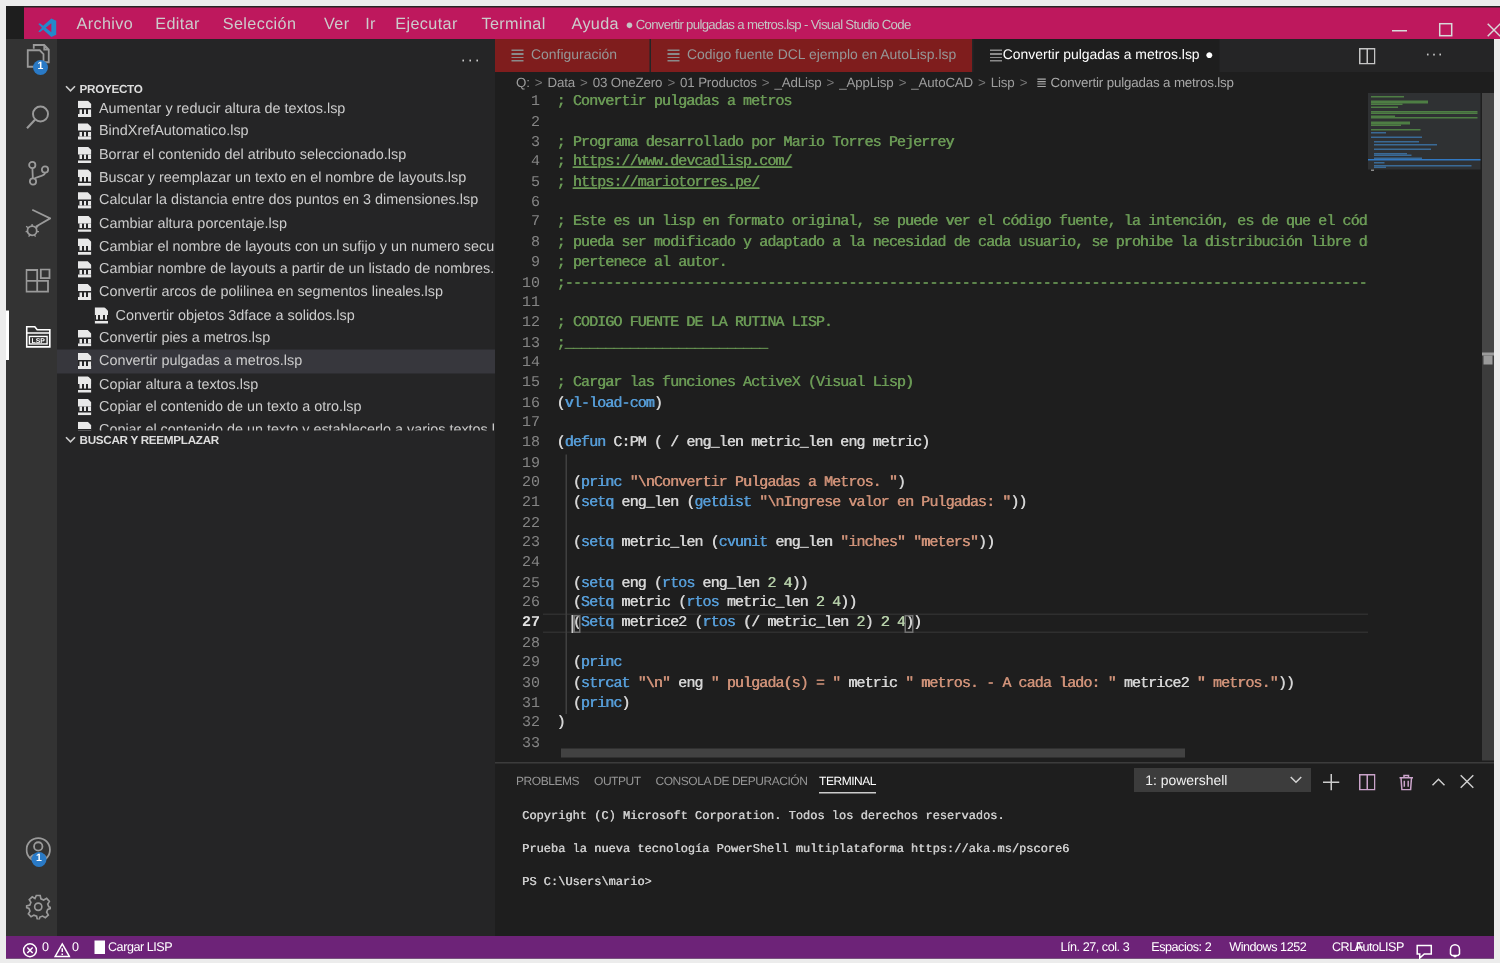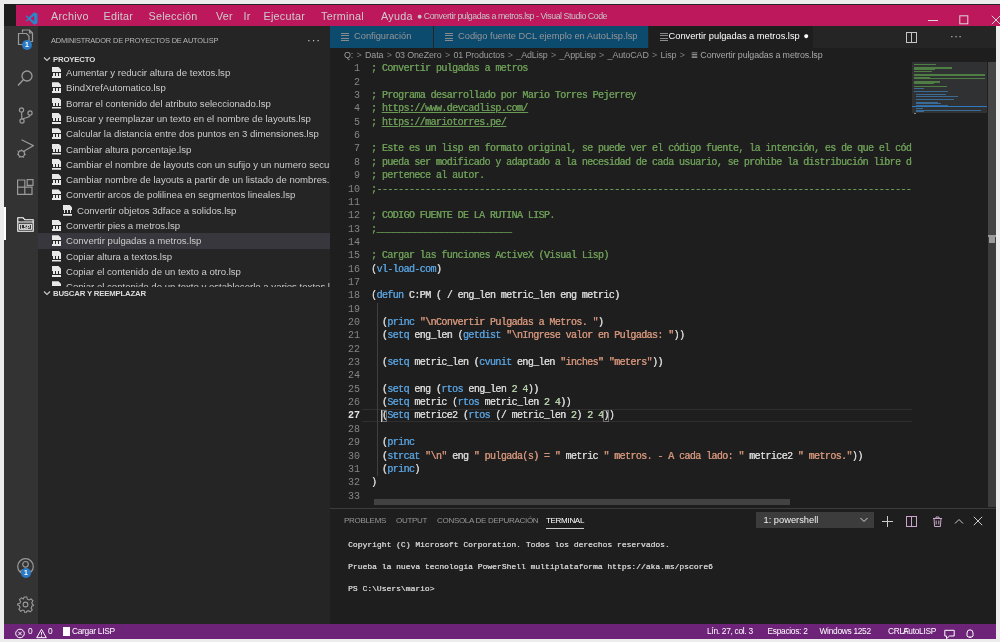--- a/index.html
+++ b/index.html
@@ -24,21 +24,21 @@
   .chev { position:absolute; left:3px; width:8px; height:8px; }
   .frow { position:absolute; left:0; width:292px; height:15.3px; line-height:15.3px; color:#cccccc; font-size:9.6px; white-space:nowrap; overflow:hidden; }
   .frow .nm { position:absolute; left:28px; top:0; }
   .fic { position:absolute; left:14px; top:2px; width:9px; height:11px; }
   .fic .pg { position:absolute; left:0; top:0; width:9px; height:11px; background:#e8e8e8; clip-path:polygon(0 0, 6.5px 0, 9px 2.5px, 9px 11px, 0 11px); }
   .fic .bd { position:absolute; left:0; top:5px; width:9px; height:4px; background:#252526; }
   .fic .tx { position:absolute; left:0.5px; top:5.5px; width:8px; height:3px; background:repeating-linear-gradient(90deg,#e8e8e8 0 1.5px, transparent 1.5px 3px); }
 
   
   #tabbar { position:absolute; left:330px; top:26px; width:666px; height:21.5px; background:#252526; }
-  .tab { position:absolute; top:0; height:21.5px; background:#0c4a6e; color:#969696; font-size:9.3px; line-height:21.5px; white-space:nowrap; overflow:hidden; }
+  .tab { position:absolute; top:0; height:21.5px; background:#7f1d1d; color:#969696; font-size:9.3px; line-height:21.5px; white-space:nowrap; overflow:hidden; }
   .tab.active { background:#1e1e1e; color:#ffffff; }
   .tabnm { position:absolute; left:24px; }
   .tabic { position:absolute; left:11px; top:7px; width:8px; height:8px; background:repeating-linear-gradient(180deg,#8a8a8a 0 1px, transparent 1px 2.4px); }
   #breadcrumb { position:absolute; left:344px; top:47.5px; width:650px; height:14.5px; line-height:14.5px; color:#9d9d9d; font-size:8.9px; letter-spacing:-0.1px; white-space:nowrap; }
   .bsep { color:#7a7a7a; padding:0 1px; }
 
   
   #code { position:absolute; left:330px; top:62.4px; width:582px; height:445px; overflow:hidden; font-family:"Liberation Mono", monospace; font-size:10px; letter-spacing:-0.6px; text-shadow:0.35px 0 0 currentColor; }
   .cl { position:absolute; left:0; width:582px; height:13.35px; line-height:13.35px; white-space:pre; }
   .ln { position:absolute; width:28px; left:2px; text-align:right; color:#858585; letter-spacing:0; text-shadow:none; }
@@ -125,21 +125,20 @@
       <circle cx="8.5" cy="6.3" r="2.8" fill="none" stroke="#9a9a9a" stroke-width="1.2"></circle>
       <path fill="none" stroke="#9a9a9a" stroke-width="1.2" d="M3.2 14.2 C4.2 10.8, 12.8 10.8, 13.8 14.2"></path>
     </svg>
     <div class="abs" style="left:17px;top:542px;width:10px;height:10px;border-radius:5px;background:#2a7ac6;color:#fff;font-size:7px;line-height:10px;text-align:center;font-weight:bold;">1</div>
     <svg class="aicon" style="top:569.5px" viewBox="0 0 17 17">
       <circle cx="8.5" cy="8.5" r="2.4" fill="none" stroke="#9a9a9a" stroke-width="1.1"></circle>
       <path fill="none" stroke="#9a9a9a" stroke-width="1.1" d="M7.2 1 H9.8 L10.3 3.2 L12.1 4 L14.1 2.9 L15.9 4.9 L14.8 6.7 L15.5 8.5 L17 9 V9.5 L14.8 10.3 L14.1 12.1 L15.2 14 L13.2 15.8 L11.4 14.7 L9.6 15.4 L9.1 17 H7.9 L7.4 14.8 L5.6 14.1 L3.7 15.2 L1.9 13.2 L3 11.4 L2.3 9.6 L0.7 9.1 V7.9 L2.9 7.4 L3.6 5.6 L2.5 3.7 L4.5 1.9 L6.3 3 Z"></path>
     </svg>
   </div>
 <div id="sidebar">
-  <div id="sbhead">ADMINISTRADOR DE PROYECTOS DE AUTOLISP</div>
   <div class="abs" style="left:269px;top:4px;width:20px;height:22px;line-height:20px;color:#cccccc;font-size:11px;letter-spacing:1px;">···</div>
   <svg class="chev" style="left:5px;top:29px" width="8" height="8" viewBox="0 0 8 8">
       <path fill="none" stroke="#cccccc" stroke-width="1.1" d="M1 2.5 L4 5.5 L7 2.5"></path>
     </svg>
   <div class="sechead" style="top:25.5px;height:16px;line-height:16px;">PROYECTO</div>
   <div id="filelist" style="position:absolute;left:0;top:0;width:292px;height:260.5px;overflow:hidden;">
       <div class="frow" style="top:54.3px;">
         <span class="fic">
           <span class="pg"></span>
           <span class="bd"></span>

